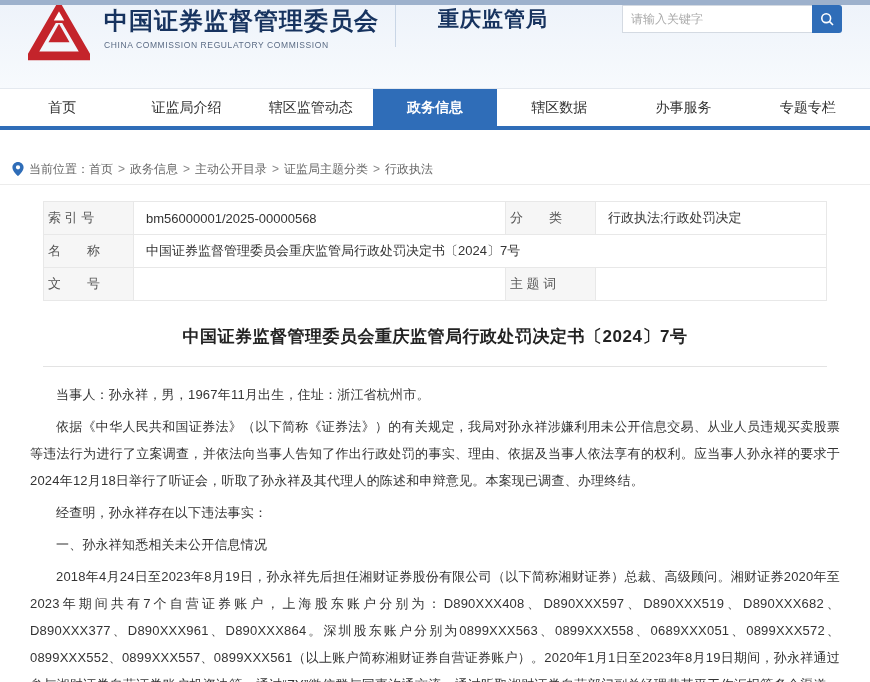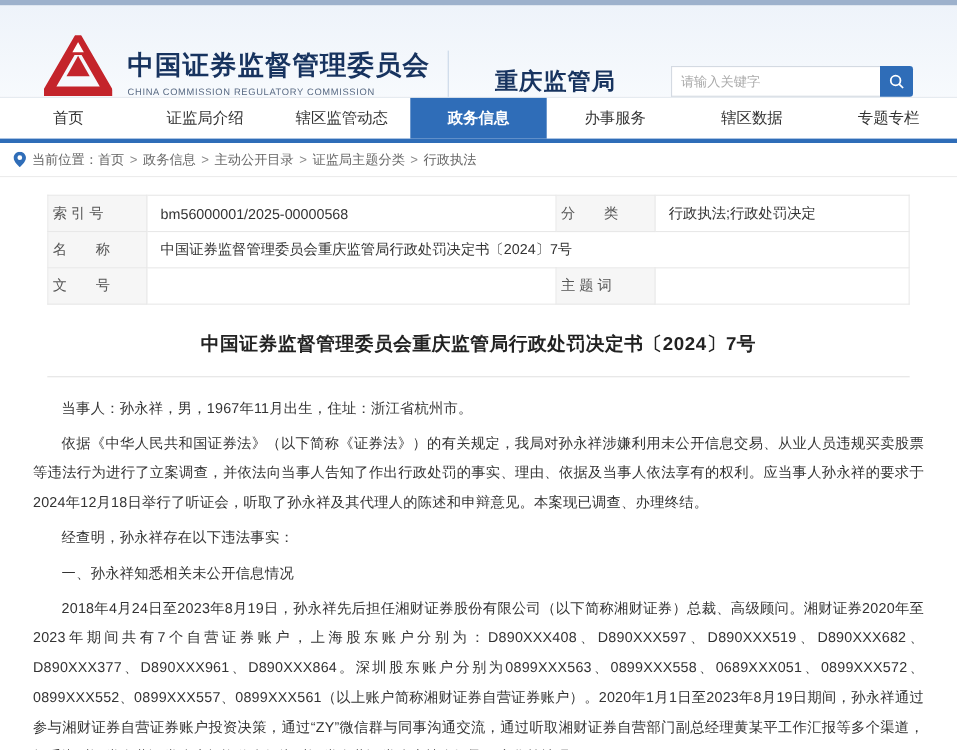--- a/index.html
+++ b/index.html
@@ -1,40 +1,40 @@
 <!DOCTYPE html>
 <html><head>
 <meta charset="utf-8">
 <style>
   * { margin:0; padding:0; box-sizing:border-box; }
   html,body { width:870px; height:682px; overflow:hidden; background:#fff;
     font-family:"Liberation Sans","DejaVu Sans",sans-serif; }
   .topbar { height:5px; background:#9db1cc; }
   
-  .header { height:83px; background:linear-gradient(#eef3fa,#f7fafd); display:flex; align-items:flex-end; padding:0 40px; }
+  .header { height:83px; background:linear-gradient(#eef3fa,#f7fafd); display:flex; align-items:flex-start; padding:0 28px; }
   .logo { width:62px; height:56px; flex:0 0 auto; }
   .org { margin-left:14px; }
   .org-name { font-size:24px; font-weight:bold; color:#17335f; letter-spacing:1px; }
   .org-en { font-size:8.5px; color:#5a6b84; letter-spacing:.6px; margin-top:3px; }
   .vline { width:1px; height:42px; background:#c9d6e6; margin:0 18px 0 16px; }
   .bureau { font-size:21px; font-weight:bold; color:#17335f; letter-spacing:1px;margin-left:24px; }
   .search-wrap { margin-left:auto; display:flex; align-items:center; }
   .search-input { width:190px; height:28px; border:1px solid #d4dae2; border-right:none; background:#fff;
      font-size:12px; padding:0 8px; color:#ef4444; outline:none; }
   .search-input::placeholder { color:#aaa; }
   .search-btn { width:30px; height:28px; background:#2f6db8; border:none; border-radius:0 3px 3px 0;
      display:flex; align-items:center; justify-content:center; cursor:pointer; }
   
   .nav { display:flex; background:#fff; border-top:1px solid #e4e9ef; }
   .nav-item { flex:1; text-align:center; font-size:14px; color:#333; padding:10px 0 9px; cursor:pointer; }
   .nav-item.active { background:#2f6db8; color:#fff; font-weight:bold; }
   .nav-underline { height:4px; background:#2f6db8; }
   
   .crumb { display:flex; align-items:center; height:31px; padding:0 12px; font-size:12px; color:#666;
-     border-bottom:1px solid #ececec; }
+     border-bottom:1px solid #ececec;margin-top:24px; }
   .crumb .pin { width:12px; height:14px; margin-right:5px; }
   .crumb a { color:#666; text-decoration:none; }
   .crumb .sep { margin:0 5px; color:#888; }
   
   .meta-wrap { padding:16px 43px 0; }
   table.meta { width:100%; border-collapse:collapse; table-layout:fixed; font-size:13px; }
   table.meta td { border:1px solid #e8e8e8; height:33px; padding:0 12px; color:#333; }
   table.meta td.lab { background:#f6f6f6; color:#555; padding:0 4px; }
   .w-lab { width:90px; } .w-v1 { width:372px; } .w-lab2 { width:90px; }
   
@@ -70,22 +70,22 @@
       </svg>
     </button>
   </div>
 </div>
 
 <div class="nav">
   <div class="nav-item">首页</div>
   <div class="nav-item">证监局介绍</div>
   <div class="nav-item">辖区监管动态</div>
   <div class="nav-item active">政务信息</div>
+  <div class="nav-item">辖区数据</div>
   <div class="nav-item">办事服务</div>
-  <div class="nav-item">辖区数据</div>
   <div class="nav-item">专题专栏</div>
 </div>
 <div class="nav-underline"></div>
 
 <div class="crumb">
   <svg class="pin" viewBox="0 0 12 15">
     <path d="M6 0 C2.7 0 0 2.6 0 5.8 C0 10 6 15 6 15 C6 15 12 10 12 5.8 C12 2.6 9.3 0 6 0 Z M6 8 A2.3 2.3 0 1 1 6 3.4 A2.3 2.3 0 0 1 6 8 Z" fill="#2f6db8"></path>
   </svg>
   <span>当前位置：</span>
   <a>首页</a>

